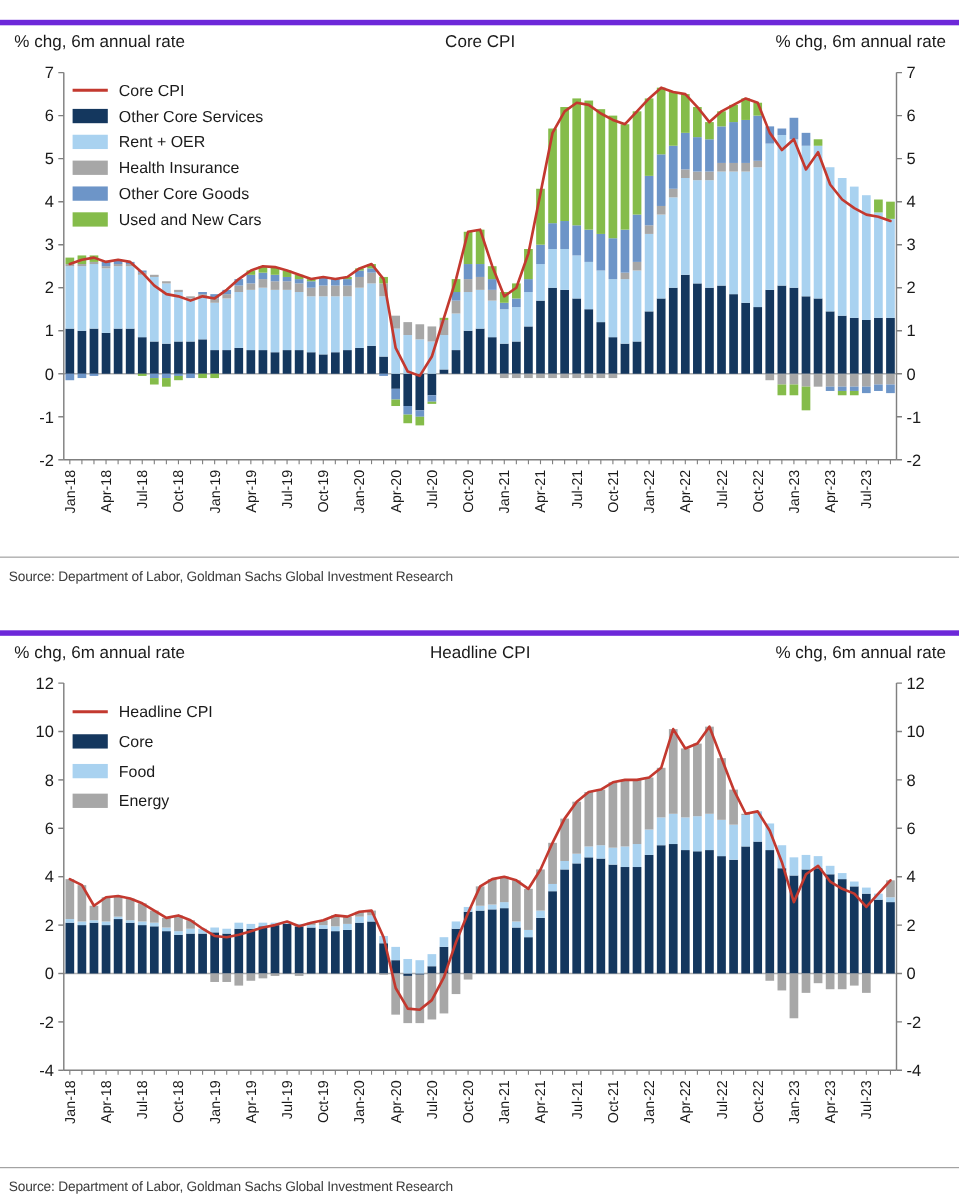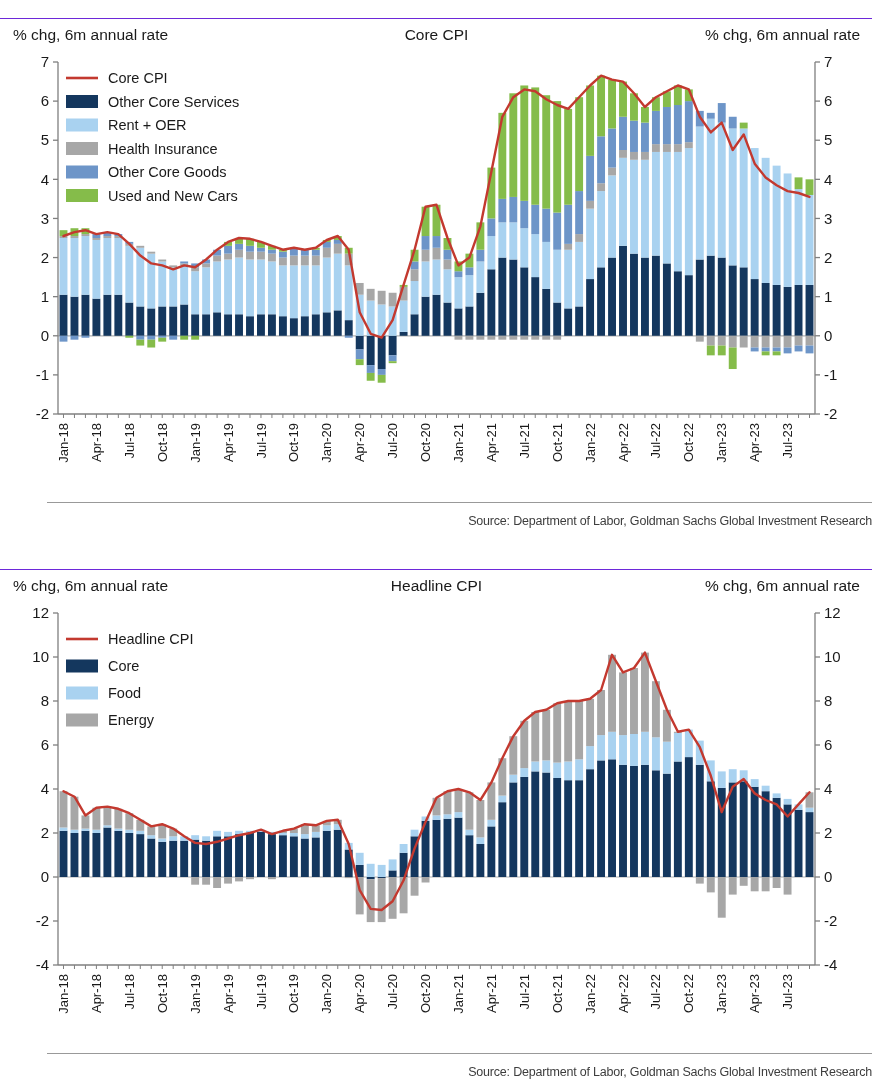--- a/index.html
+++ b/index.html
@@ -1,24 +1,24 @@
 <!DOCTYPE html>
 <html><head>
 <meta charset="utf-8">
 <style>
   html,body{margin:0;padding:0;background:#ffffff;}
   body{width:872px;font-family:"Liberation Sans","DejaVu Sans",sans-serif;color:#1a1a1a;}
   .page{width:872px;padding-top:18px;box-sizing:border-box;}
-  .panel{border-top:1px solid #6d28d9;padding-top:7px;text-align:right;}
+  .panel{border-top:5px solid #6d28d9;padding-top:7px;}
   .panel + .panel{margin-top:34px;}
   .chart-header{display:flex;justify-content:space-between;align-items:baseline;
     padding:0 12px 0 13px;font-size:15.5px;height:28px;}
   .chart-header .title{font-size:15.5px;}
   .chart-svg{display:block;}
-  .source-row{border-top:1px solid #999;margin-top:2px;padding:8px 0 6px 8px;margin-left:47px;}
+  .source-row{border-top:1px solid #999;margin-top:2px;padding:8px 0 6px 8px;}
   .source-text{font-size:12.5px;color:#3d3d3d;letter-spacing:-0.2px;}
   text{font-family:"Liberation Sans","DejaVu Sans",sans-serif;}
 </style>
 </head>
 <body>
 
 <div class="page">
 
   <div class="panel">
     <div class="chart-header">

